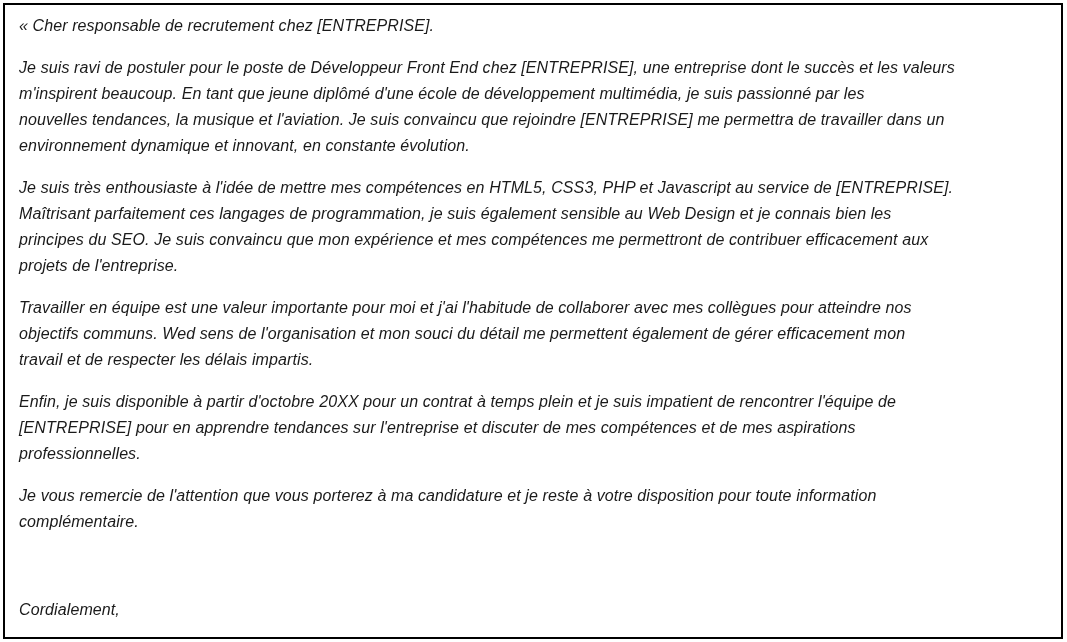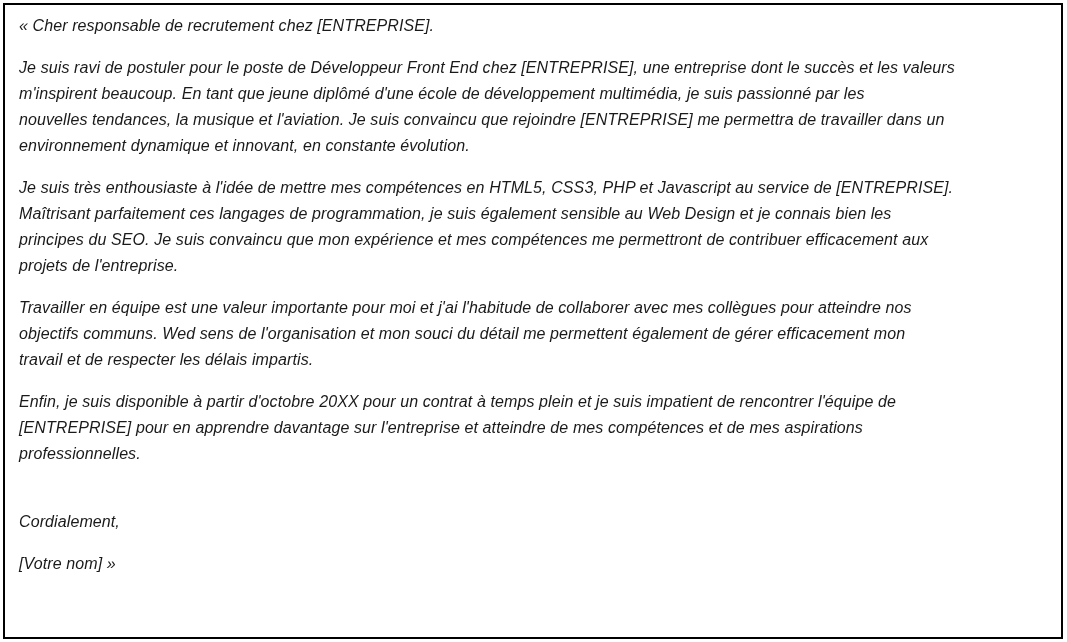--- a/index.html
+++ b/index.html
@@ -31,39 +31,41 @@
     font-family: "Liberation Sans", "DejaVu Sans", sans-serif;
     font-style: italic;
     font-weight: 500;
     font-size: 16px;
     line-height: 26px;
     color: #1a1a1a;
     white-space: pre-line;
     letter-spacing: 0.1px;
   }
   .para.extra-gap {
-    margin-top: 42px;
+    margin-top: 62px;
   }
 </style>
 </head>
 <body>
 
 <div class="page">
   <div class="letter-frame">
     <p class="para">« Cher responsable de recrutement chez [ENTREPRISE].</p>
     <p class="para">Je suis ravi de postuler pour le poste de Développeur Front End chez [ENTREPRISE], une entreprise dont le succès et les valeurs
 m'inspirent beaucoup. En tant que jeune diplômé d'une école de développement multimédia, je suis passionné par les
 nouvelles tendances, la musique et l'aviation. Je suis convaincu que rejoindre [ENTREPRISE] me permettra de travailler dans un
 environnement dynamique et innovant, en constante évolution.</p>
     <p class="para">Je suis très enthousiaste à l'idée de mettre mes compétences en HTML5, CSS3, PHP et Javascript au service de [ENTREPRISE].
 Maîtrisant parfaitement ces langages de programmation, je suis également sensible au Web Design et je connais bien les
 principes du SEO. Je suis convaincu que mon expérience et mes compétences me permettront de contribuer efficacement aux
 projets de l'entreprise.</p>
     <p class="para">Travailler en équipe est une valeur importante pour moi et j'ai l'habitude de collaborer avec mes collègues pour atteindre nos
 objectifs communs. Wed sens de l'organisation et mon souci du détail me permettent également de gérer efficacement mon
 travail et de respecter les délais impartis.</p>
     <p class="para">Enfin, je suis disponible à partir d'octobre 20XX pour un contrat à temps plein et je suis impatient de rencontrer l'équipe de
-[ENTREPRISE] pour en apprendre davantage sur l'entreprise et atteindre de mes compétences et de mes aspirations
+[ENTREPRISE] pour en apprendre tendances sur l'entreprise et discuter de mes compétences et de mes aspirations
 professionnelles.</p>
+    <p class="para">Je vous remercie de l'attention que vous porterez à ma candidature et je reste à votre disposition pour toute information
+complémentaire.</p>
     <p class="para extra-gap">Cordialement,</p>
     <p class="para">[Votre nom] »</p>
   </div>
 </div>
 
 </body></html>

